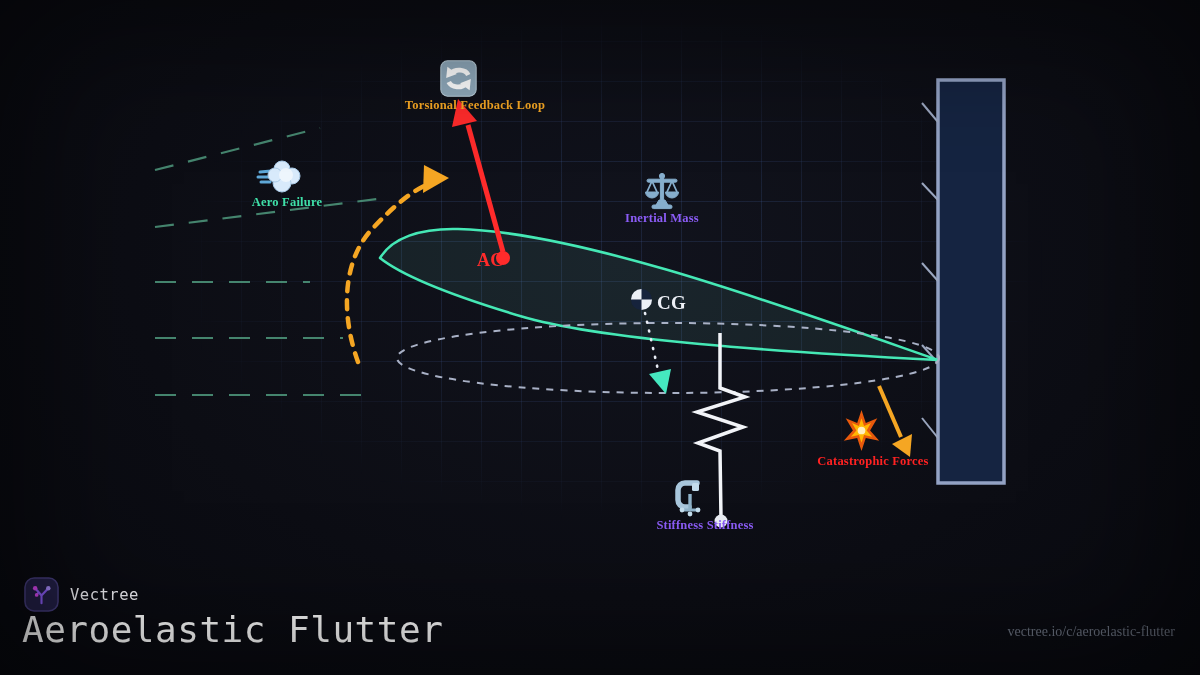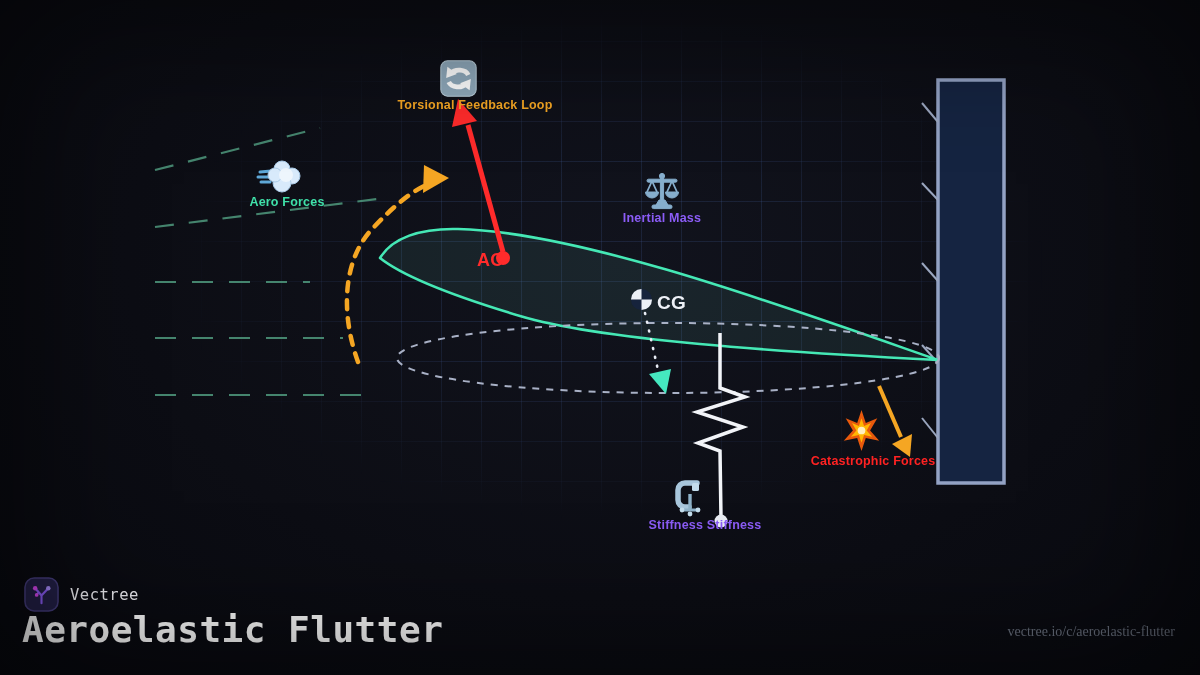--- a/index.html
+++ b/index.html
@@ -19,37 +19,38 @@
     background-position:1px 1px;
     -webkit-mask-image:radial-gradient(ellipse 560px 330px at 610px 265px, #000 35%, transparent 78%);
     mask-image:radial-gradient(ellipse 560px 330px at 610px 265px, #000 35%, transparent 78%);
   }
   svg{display:block}
   .layer{position:absolute;left:0;top:0;}
   .icon{position:absolute;}
   .lbl{
     position:absolute;font-size:12.5px;font-weight:bold;white-space:nowrap;
     letter-spacing:0.2px;
+    font-family:Liberation Serif, serif;
   }
   .lbl.centered{transform:translateX(-50%);}
   .lbl-orange{color:#f5a623;}
   .lbl-teal{color:#3fe0a8;}
   .lbl-light{color:#8b5cf6;}
   .lbl-red{color:#ff2222;}
   .lbl-ac{color:#ff2b2b;font-size:18px;}
   .lbl-cg{color:#eef1f7;font-size:19px;}
   .footer-brand-row{position:absolute;left:24px;top:577px;display:flex;align-items:center;gap:11px;}
   .logo-box{width:35px;height:35px;}
   .brand-name{
     color:#f2f2f7;font-family:"DejaVu Sans Mono", monospace;
     font-size:15.5px;font-weight:normal;letter-spacing:0.5px;
   }
   .page-title{
     position:absolute;left:22px;top:609px;color:#ffffff;
-    font-family:"DejaVu Sans Mono", monospace;font-size:36px;font-weight:bold;
+    font-family:"DejaVu Sans Mono", monospace;font-size:36px;font-weight:normal;
     letter-spacing:0.5px;
   }
   .page-url{
     position:absolute;right:25px;top:624px;color:#6b7280;
     font-family:Liberation Serif, serif;font-size:14px;
   }
   .vignette{
     position:absolute;inset:0;pointer-events:none;
     box-shadow:inset 0 0 120px 40px rgba(0,0,0,0.45);
   }
@@ -127,21 +128,21 @@
     <line x1="6" y1="26" x2="15" y2="26"></line>
   </g>
   <g fill="#d8eafb" stroke="#aacbe8" stroke-width="1">
     <circle cx="27" cy="13" r="8"></circle>
     <circle cx="37" cy="20" r="8"></circle>
     <circle cx="27" cy="27" r="9"></circle>
     <circle cx="20" cy="19" r="7"></circle>
   </g>
   <circle cx="31" cy="19" r="7" fill="#eef6fd"></circle>
 </svg>
-<div class="lbl centered lbl-teal" style="left:287px;top:195px">Aero Forces</div>
+<div class="lbl centered lbl-teal" style="left:287px;top:195px">Aero Failure</div>
 
 <svg class="icon" style="left:643px;top:171px" width="38" height="40" viewBox="0 0 38 40">
   <g fill="#86aecd" stroke="#86aecd">
     <circle cx="19" cy="5" r="2.6"></circle>
     <rect x="17.4" y="6" width="3.2" height="24" rx="1.2"></rect>
     <rect x="4" y="8.2" width="30" height="3" rx="1.5"></rect>
     <path d="M9 10 L4 21 M9 10 L14 21" stroke-width="1.8" fill="none"></path>
     <path d="M2.5 21 a6.5 6 0 0 0 13 0 Z"></path>
     <path d="M29 10 L24 21 M29 10 L34 21" stroke-width="1.8" fill="none"></path>
     <path d="M22.5 21 a6.5 6 0 0 0 13 0 Z"></path>

